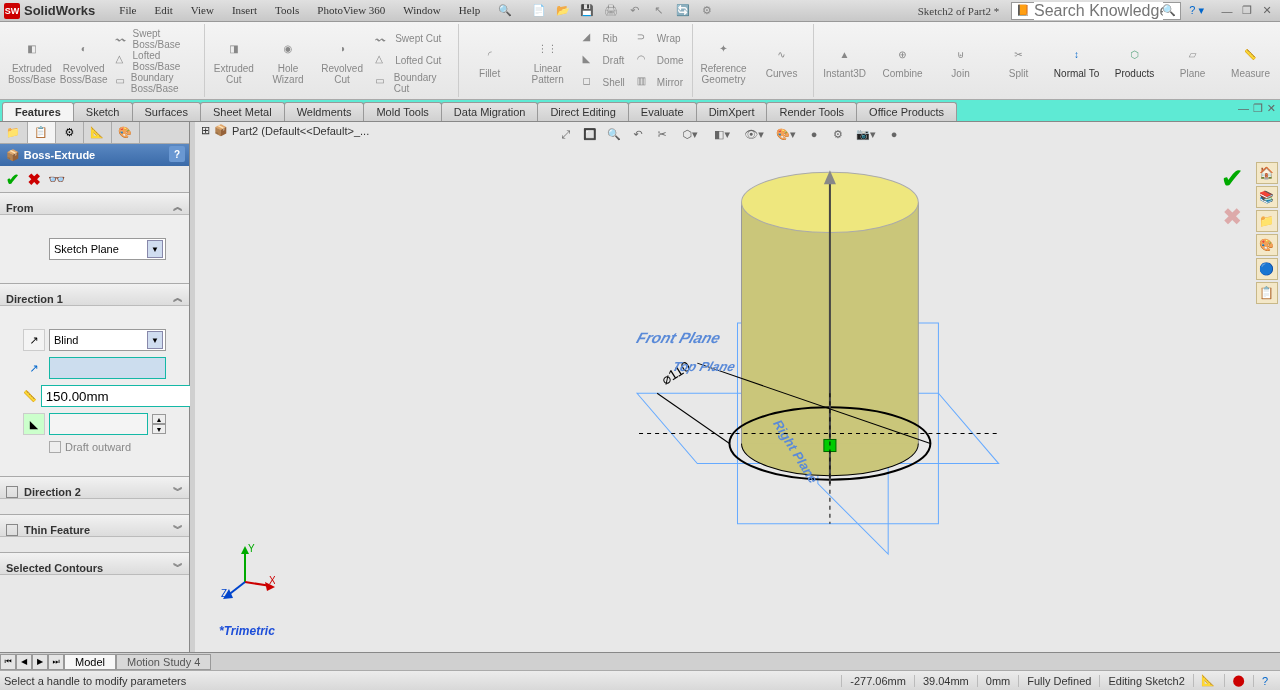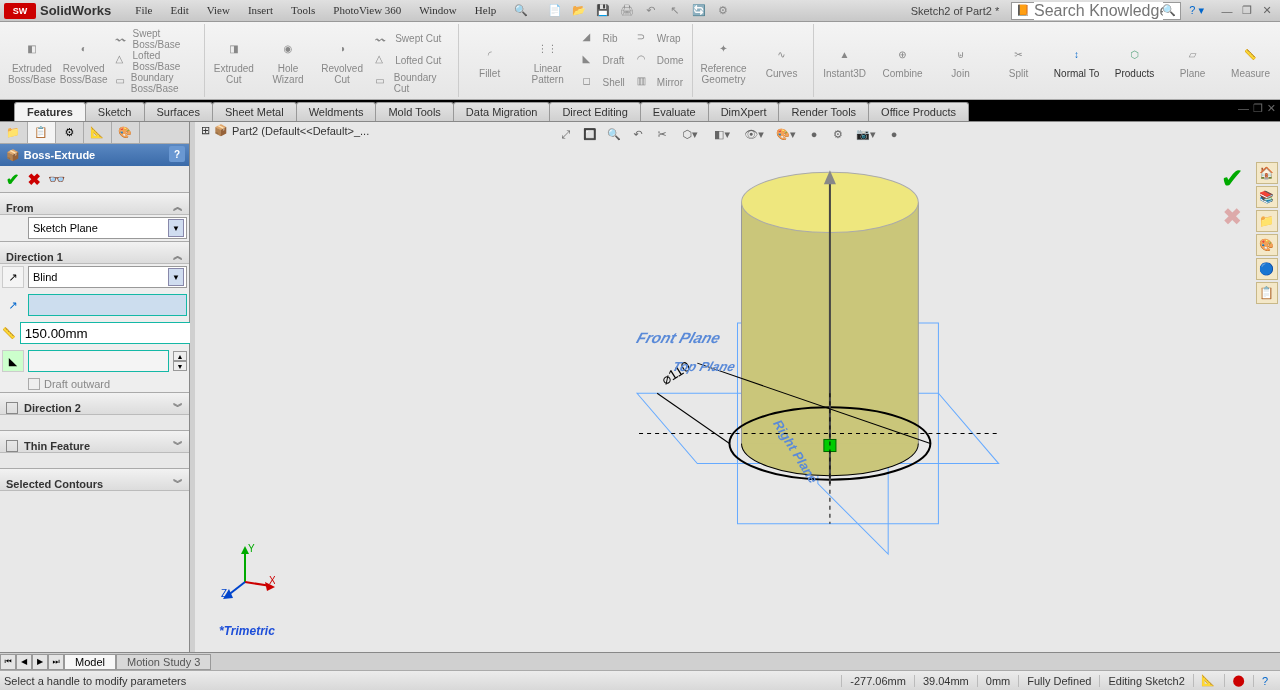--- a/index.html
+++ b/index.html
@@ -1,44 +1,44 @@
 <!DOCTYPE html>
 <html><head>
 <meta charset="utf-8">
 <style>
 * { margin: 0; padding: 0; box-sizing: border-box; font-family: "Segoe UI", Tahoma, sans-serif; }
 body { width: 1280px; height: 690px; overflow: hidden; background: #e8e8e8; font-size: 11px; display: flex; flex-direction: column; }
 
 
 .titlebar { height: 22px; background: linear-gradient(to bottom, #e0e0e0, #c8c8c8); display: flex; align-items: center; padding: 0 4px; border-bottom: 1px solid #999; }
-.logo { width: 32px; height: 16px; background: #c00; color: #fff; font-size: 9px; font-weight: bold; display: flex; align-items: center; justify-content: center; border-radius: 2px; margin-right: 4px; }
+.logo { width: 16px; height: 16px; background: #c00; color: #fff; font-size: 9px; font-weight: bold; display: flex; align-items: center; justify-content: center; border-radius: 2px; margin-right: 4px; }
 .app-title { font-weight: bold; color: #333; font-size: 13px; margin-right: 16px; }
 .menubar { display: flex; gap: 2px; }
 .menu-item { padding: 2px 8px; color: #333; cursor: pointer; font-family: Liberation Serif, serif; }
 .titlebar-tools { display: flex; align-items: center; margin-left: 8px; gap: 2px; }
 .tbt { width: 22px; height: 18px; display: flex; align-items: center; justify-content: center; color: #888; border: 1px solid transparent; }
 .titlebar-right { margin-left: auto; display: flex; align-items: center; gap: 4px; }
-.sketch-label { color: #444; padding: 0 8px; }
+.sketch-label { color: #444; padding: 0 8px; font-family: Liberation Serif, serif; }
 .search-box { width: 170px; height: 18px; border: 1px solid #999; background: #fff; display: flex; align-items: center; padding: 0 4px; }
 .search-box input { border: none; outline: none; width: 100%; font-size: 16px; color: #666; }
 .winbtns { display: flex; gap: 2px; margin-left: 6px; }
 .winbtn { width: 18px; height: 14px; display: flex; align-items: center; justify-content: center; color: #666; font-size: 11px; }
 
 
 .ribbon { height: 78px; background: linear-gradient(to bottom, #f4f4f4, #e6e6e6); border-bottom: 1px solid #aaa; display: flex; align-items: stretch; padding: 2px 4px; }
 .ribbon-group { display: flex; flex-direction: column; justify-content: center; padding: 0 2px; border-right: 1px solid #ccc; }
 .rbtn-large { display: flex; flex-direction: column; align-items: center; justify-content: center; width: 58px; padding: 2px; color: #888; text-align: center; line-height: 1.1; font-size: 10px; }
 .rbtn-large .ico { width: 24px; height: 24px; margin-bottom: 2px; display: flex; align-items: center; justify-content: center; }
 .rbtn-small { display: flex; align-items: center; gap: 4px; padding: 2px 6px; color: #888; font-size: 10px; height: 22px; }
 .rbtn-small .ico { width: 16px; height: 16px; }
 .rg-row { display: flex; }
 .rg-col { display: flex; flex-direction: column; }
 
 
-.tabs { height: 22px; background: #000000; display: flex; align-items: flex-end; border-bottom: 1px solid #888; padding-left: 14px; position: relative; }
+.tabs { height: 22px; background: #5eead4; display: flex; align-items: flex-end; border-bottom: 1px solid #888; padding-left: 2px; position: relative; }
 .tab { padding: 3px 12px 3px 12px; background: linear-gradient(to bottom, #e4e4e4, #d0d0d0); border: 1px solid #999; border-bottom: none; margin-right: -1px; color: #333; font-size: 11px; border-radius: 3px 3px 0 0; }
 .tab.active { background: #f4f4f4; font-weight: bold; }
 .tabs-right { position: absolute; right: 4px; top: 2px; display: flex; gap: 4px; }
 .tabs-right span { font-size: 11px; color: #666; cursor: pointer; }
 
 
 .main { flex: 1; display: flex; min-height: 0; }
 
 
 .left-panel { width: 190px; background: #e8e8e8; border-right: 1px solid #888; display: flex; flex-direction: column; }
@@ -47,21 +47,21 @@
 .pm-header { height: 22px; background: linear-gradient(to bottom, #5a88c2, #3a6aa8); color: #fff; display: flex; align-items: center; padding: 0 6px; font-weight: bold; font-size: 11px; position: relative; }
 .pm-help { position: absolute; right: 4px; top: 2px; width: 16px; height: 16px; background: #6a98d2; color: #fff; display: flex; align-items: center; justify-content: center; border-radius: 2px; font-size: 10px; }
 .pm-confirm { height: 26px; display: flex; align-items: center; gap: 8px; padding: 0 6px; }
 .pm-ok { color: #0a0; font-size: 16px; font-weight: bold; }
 .pm-cancel { color: #c00; font-size: 16px; font-weight: bold; }
 .pm-detail { color: #1a6aa8; font-size: 14px; }
 
 .pm-section { border-top: 1px solid #aaa; }
 .pm-sec-head { height: 22px; background: linear-gradient(to bottom, #f2f2f2, #dcdcdc); display: flex; align-items: flex-end; padding: 0 6px; font-weight: bold; color: #333; font-size: 11px; position: relative; border-bottom: 1px solid #bbb; }
 .pm-sec-head .chev { position: absolute; right: 6px; color: #888; font-size: 10px; }
-.pm-sec-body { padding: 2px; display: flex; flex-direction: column; gap: 6px; background: #eee; }
+.pm-sec-body { padding: 23px; display: flex; flex-direction: column; gap: 6px; background: #eee; }
 .pm-select { height: 22px; border: 1px solid #999; background: #fff; display: flex; align-items: center; padding: 0 4px; position: relative; }
 .pm-select .dd { position: absolute; right: 2px; width: 16px; height: 18px; background: #d0ddf0; border: 1px solid #88a; display: flex; align-items: center; justify-content: center; font-size: 8px; }
 .pm-row { display: flex; align-items: center; gap: 4px; }
 .pm-ico { width: 22px; height: 22px; display: flex; align-items: center; justify-content: center; border: 1px solid #ccc; background: #f4f4f4; }
 .pm-input { flex: 1; height: 22px; border: 1px solid #14b8a6; background: #fff; padding: 0 4px; }
 .pm-input.sel { background: #cde; }
 .pm-spin { width: 14px; display: flex; flex-direction: column; }
 .pm-spin span { height: 10px; border: 1px solid #999; background: #eee; font-size: 7px; display: flex; align-items: center; justify-content: center; }
 .pm-check { display: flex; align-items: center; gap: 4px; color: #888; padding-left: 26px; }
 .pm-sec-collapsed { height: 38px; }
@@ -489,21 +489,21 @@
     <div class="view-label">*Trimetric</div>
   </div>
 </div>
 
 <div class="bottom-tabs">
   <div class="bt-navbtn">⏮</div>
   <div class="bt-navbtn">◀</div>
   <div class="bt-navbtn">▶</div>
   <div class="bt-navbtn">⏭</div>
   <div class="bt-tab">Model</div>
-  <div class="bt-tab inactive">Motion Study 3</div>
+  <div class="bt-tab inactive">Motion Study 4</div>
 </div>
 
 <div class="statusbar">
   <span>Select a handle to modify parameters</span>
   <span class="sp"></span>
   <span class="st-cell">-277.06mm</span>
   <span class="st-cell">39.04mm</span>
   <span class="st-cell">0mm</span>
   <span class="st-cell">Fully Defined</span>
   <span class="st-cell">Editing Sketch2</span>

